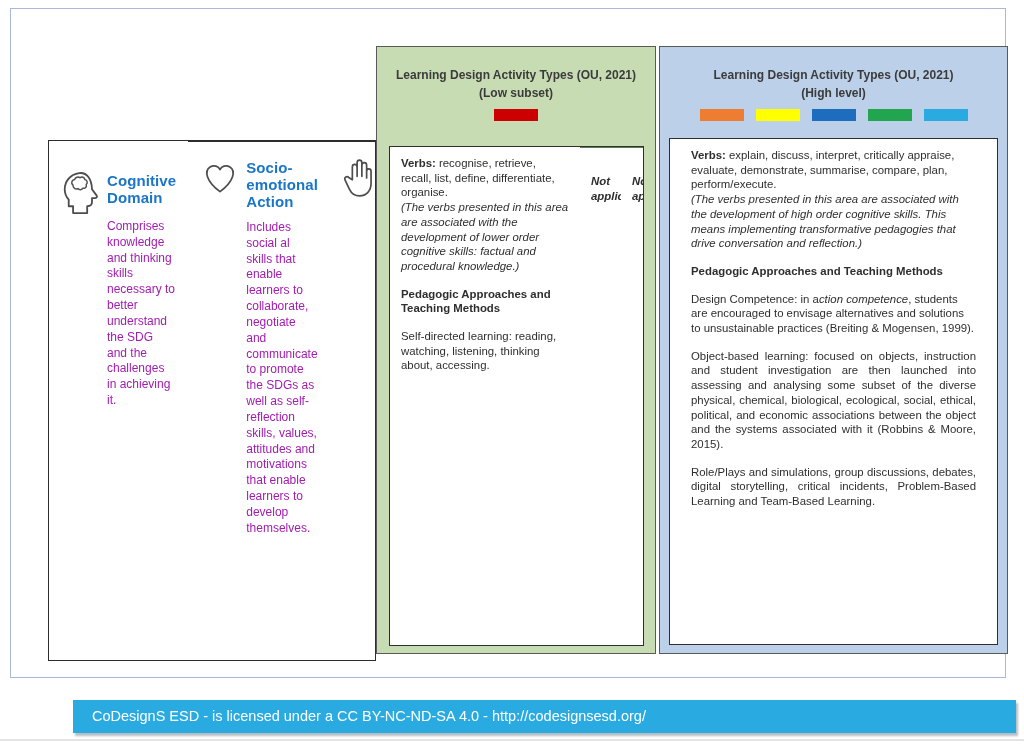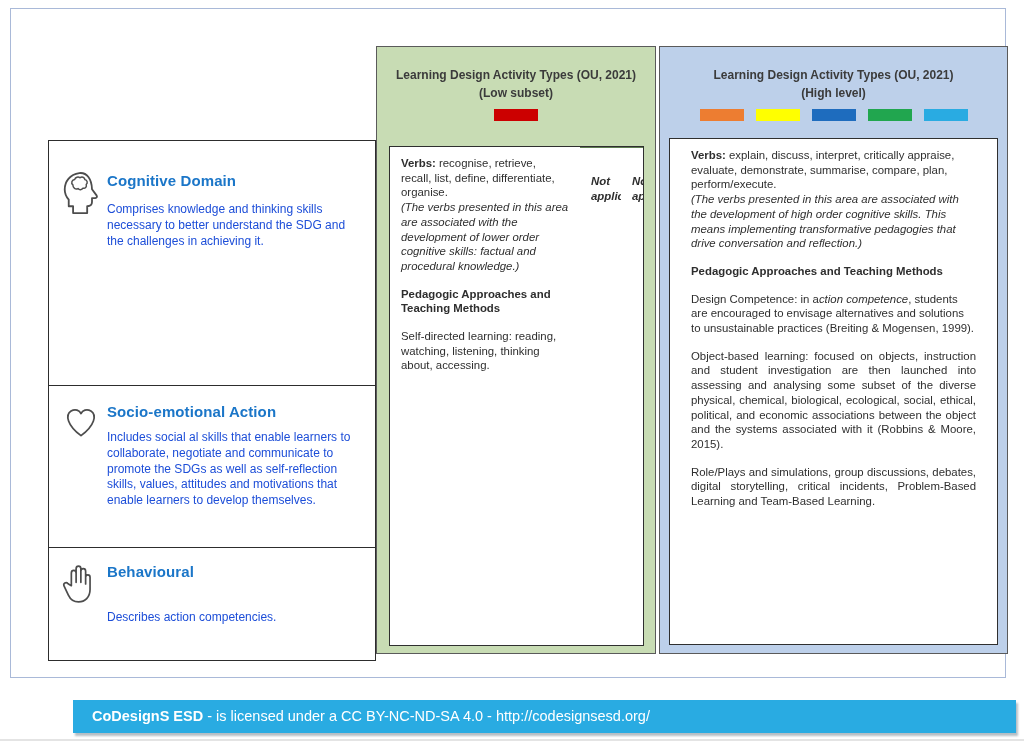--- a/index.html
+++ b/index.html
@@ -3,30 +3,30 @@
 <meta charset="utf-8">
 <style>
   html,body{margin:0;padding:0;background:#ffffff;}
   .canvas{position:relative;width:1024px;height:754px;background:#fff;
           font-family:"Liberation Sans",sans-serif;overflow:hidden;}
   .frame{position:absolute;left:10px;top:8px;width:994px;height:668px;
          border:1px solid #a9b9d8;background:#fff;}
 
   
   .domains-box{position:absolute;left:37px;top:131px;width:328px;height:521px;
-               border:1.5px solid #2d2d2d;background:#fff;display:flex;flex-direction:column;box-sizing:border-box;}
+               border:1.5px solid #2d2d2d;background:#fff;display:flex;flex-direction:row;box-sizing:border-box;}
   .domain-row{display:flex;box-sizing:border-box;}
   .row-cognitive{height:244px;padding-top:30px;}
   .row-socio{height:162px;border-top:1.5px solid #2d2d2d;padding-top:16px;}
   .row-behavioural{flex:1;border-top:1.5px solid #2d2d2d;padding-top:14px;}
   .domain-icon{width:58px;padding-left:13px;box-sizing:border-box;flex-shrink:0;}
   .domain-icon svg{display:block;}
   .domain-body{flex:1;padding-right:12px;}
   .domain-title{margin:1px 0 0;font-size:15px;font-weight:bold;color:#1b76c8;letter-spacing:.1px;}
-  .domain-desc{margin:13px 0 0;font-size:12px;line-height:1.32;color:#1d4ed8;}
+  .domain-desc{margin:13px 0 0;font-size:12px;line-height:1.32;color:#a21caf;}
   .row-socio .domain-desc{margin-top:10px;}
   .row-behavioural .domain-desc{margin-top:30px;}
 
   
   .col{position:absolute;top:37px;height:608px;border:1px solid #5a5a5a;box-sizing:border-box;}
   .col-low{left:365px;width:280px;}
   .col-high{left:648px;width:349px;}
   .col-header{padding:19px 13px 0;text-align:center;}
   .col-title,.col-subtitle{font-weight:bold;font-size:12px;line-height:1.5;color:#3b3b3b;}
   .swatches{margin-top:7px;display:flex;justify-content:center;gap:12px;}
@@ -42,21 +42,21 @@
   .cell-na{padding-top:26px;}
   .cell-na p{font-weight:600;}
 
   .cell p, .cellbox-high p{margin:0;font-size:11.4px;line-height:1.29;color:#2e2e2e;}
   p.gap{margin-bottom:13px !important;}
 
   
   .license-bar{position:absolute;left:73px;top:700px;width:943px;height:33px;
                color:#fff;font-size:14.5px;line-height:33px;padding-left:19px;
                box-sizing:border-box;box-shadow:2px 3px 2px rgba(90,110,125,.45);white-space:nowrap;}
-  .brand{font-weight:bold;}
+  .brand{font-weight:normal;}
   .bottom-line{position:absolute;left:0;top:739px;width:1024px;height:2px;background:#e4e4e4;}
 </style>
 </head>
 <body>
 
 <div class="canvas">
   <div class="frame">
 
     <div class="domains-box">
 

